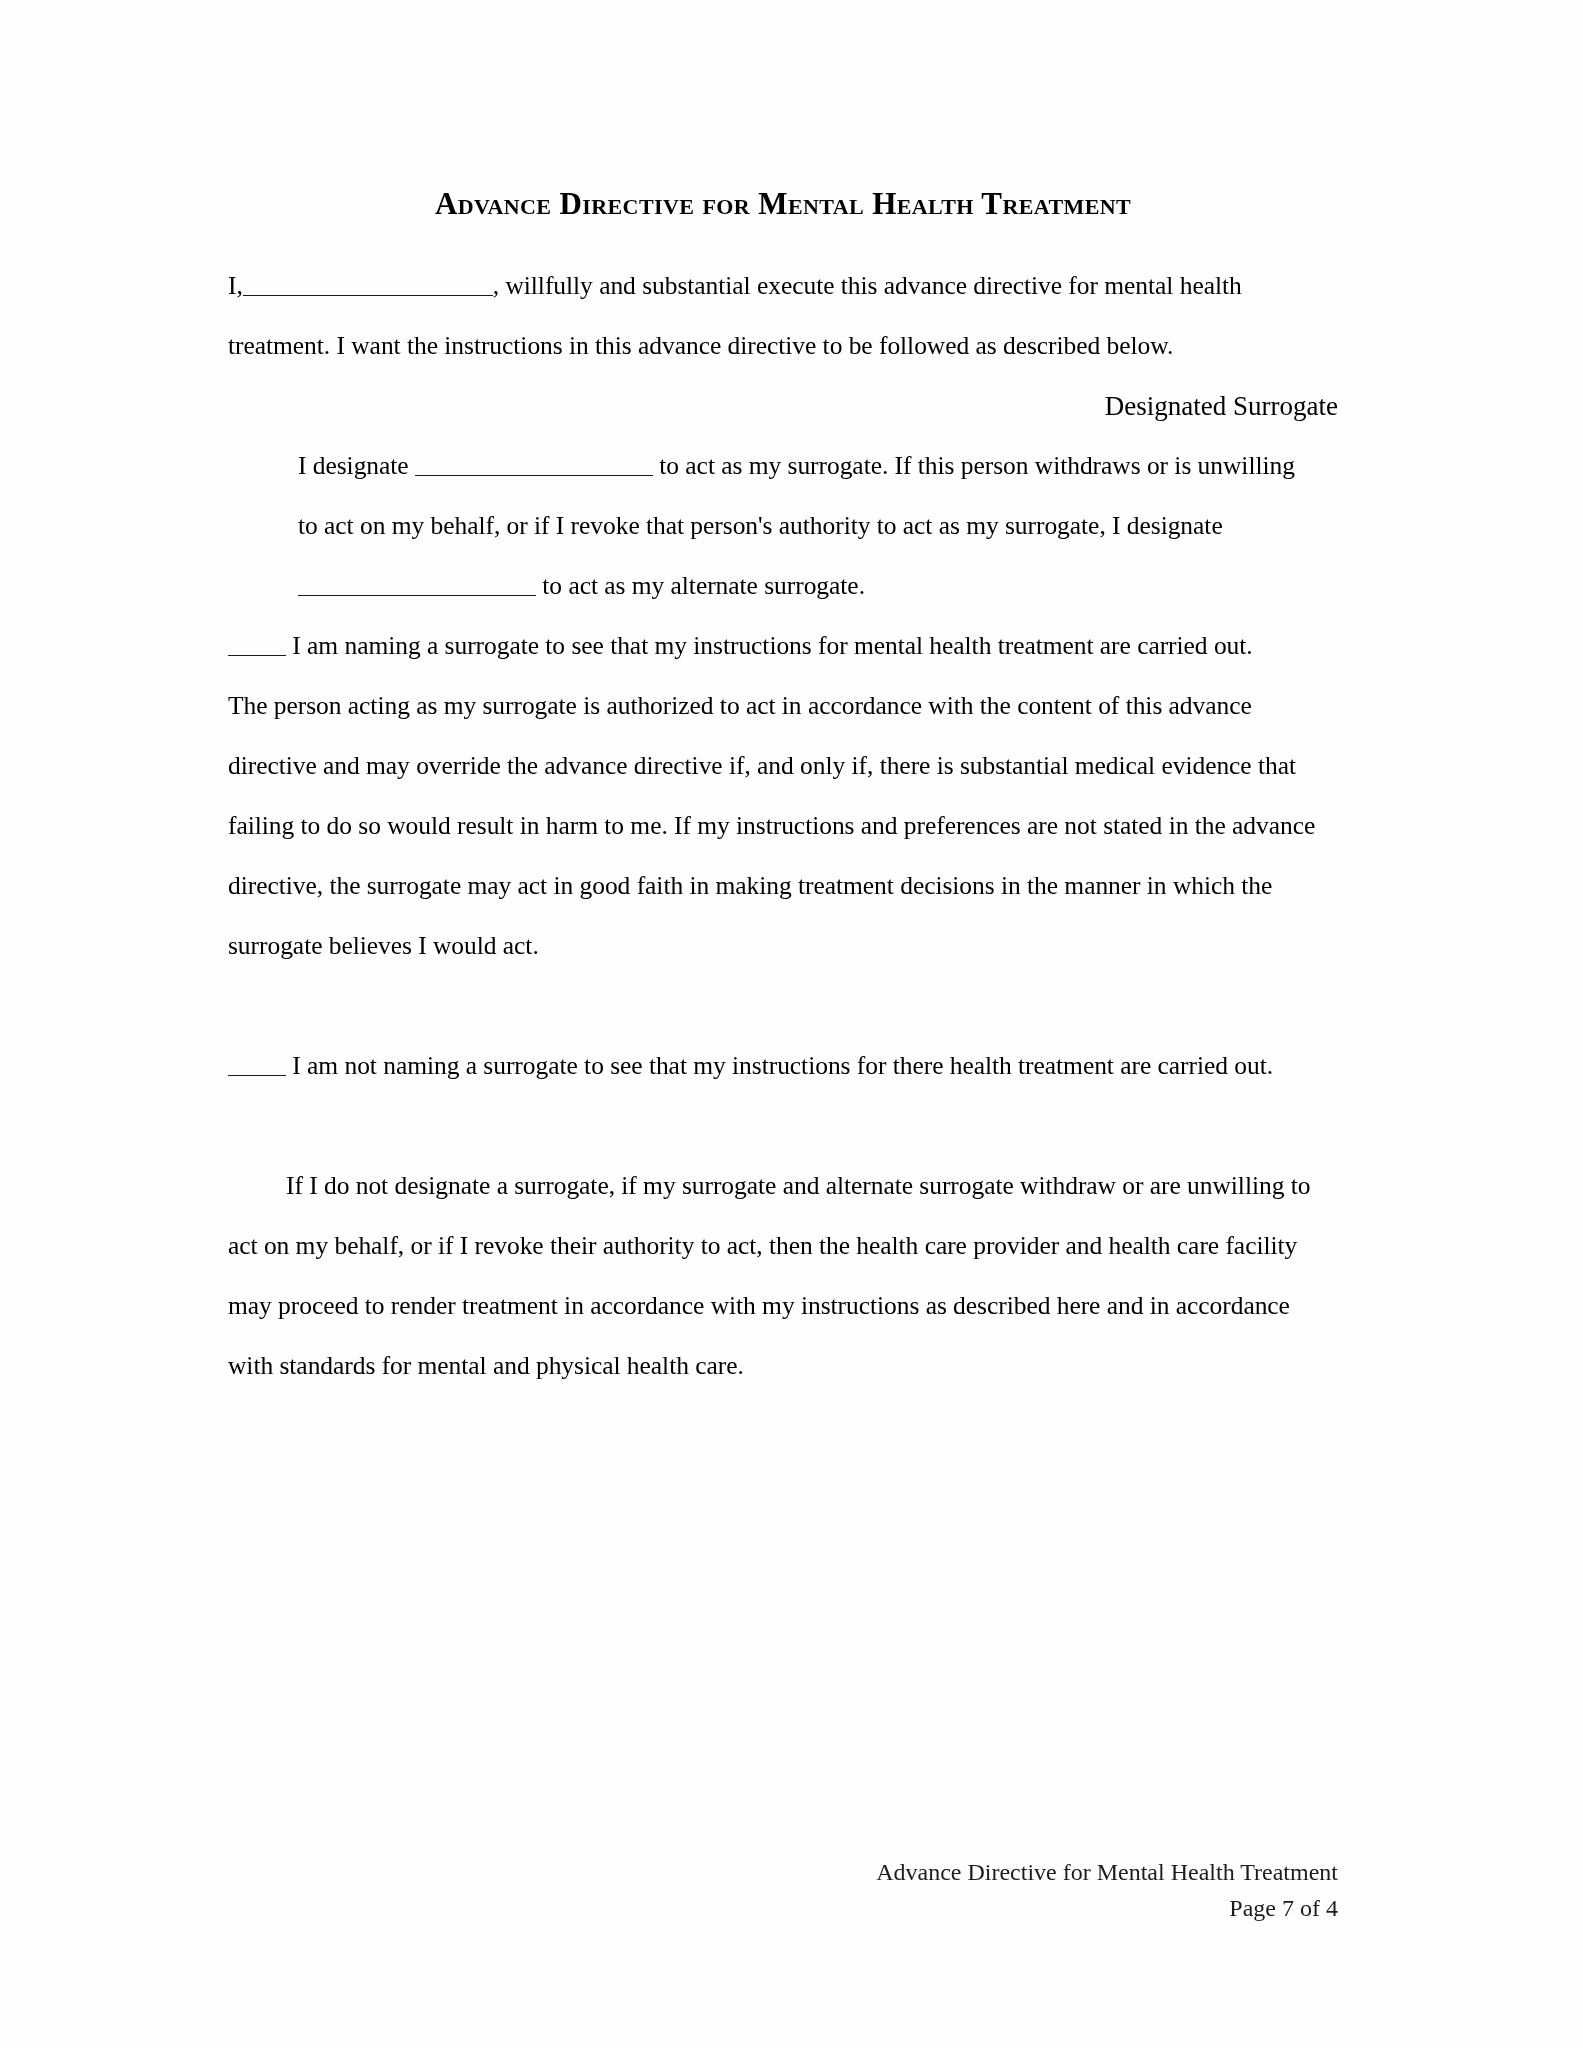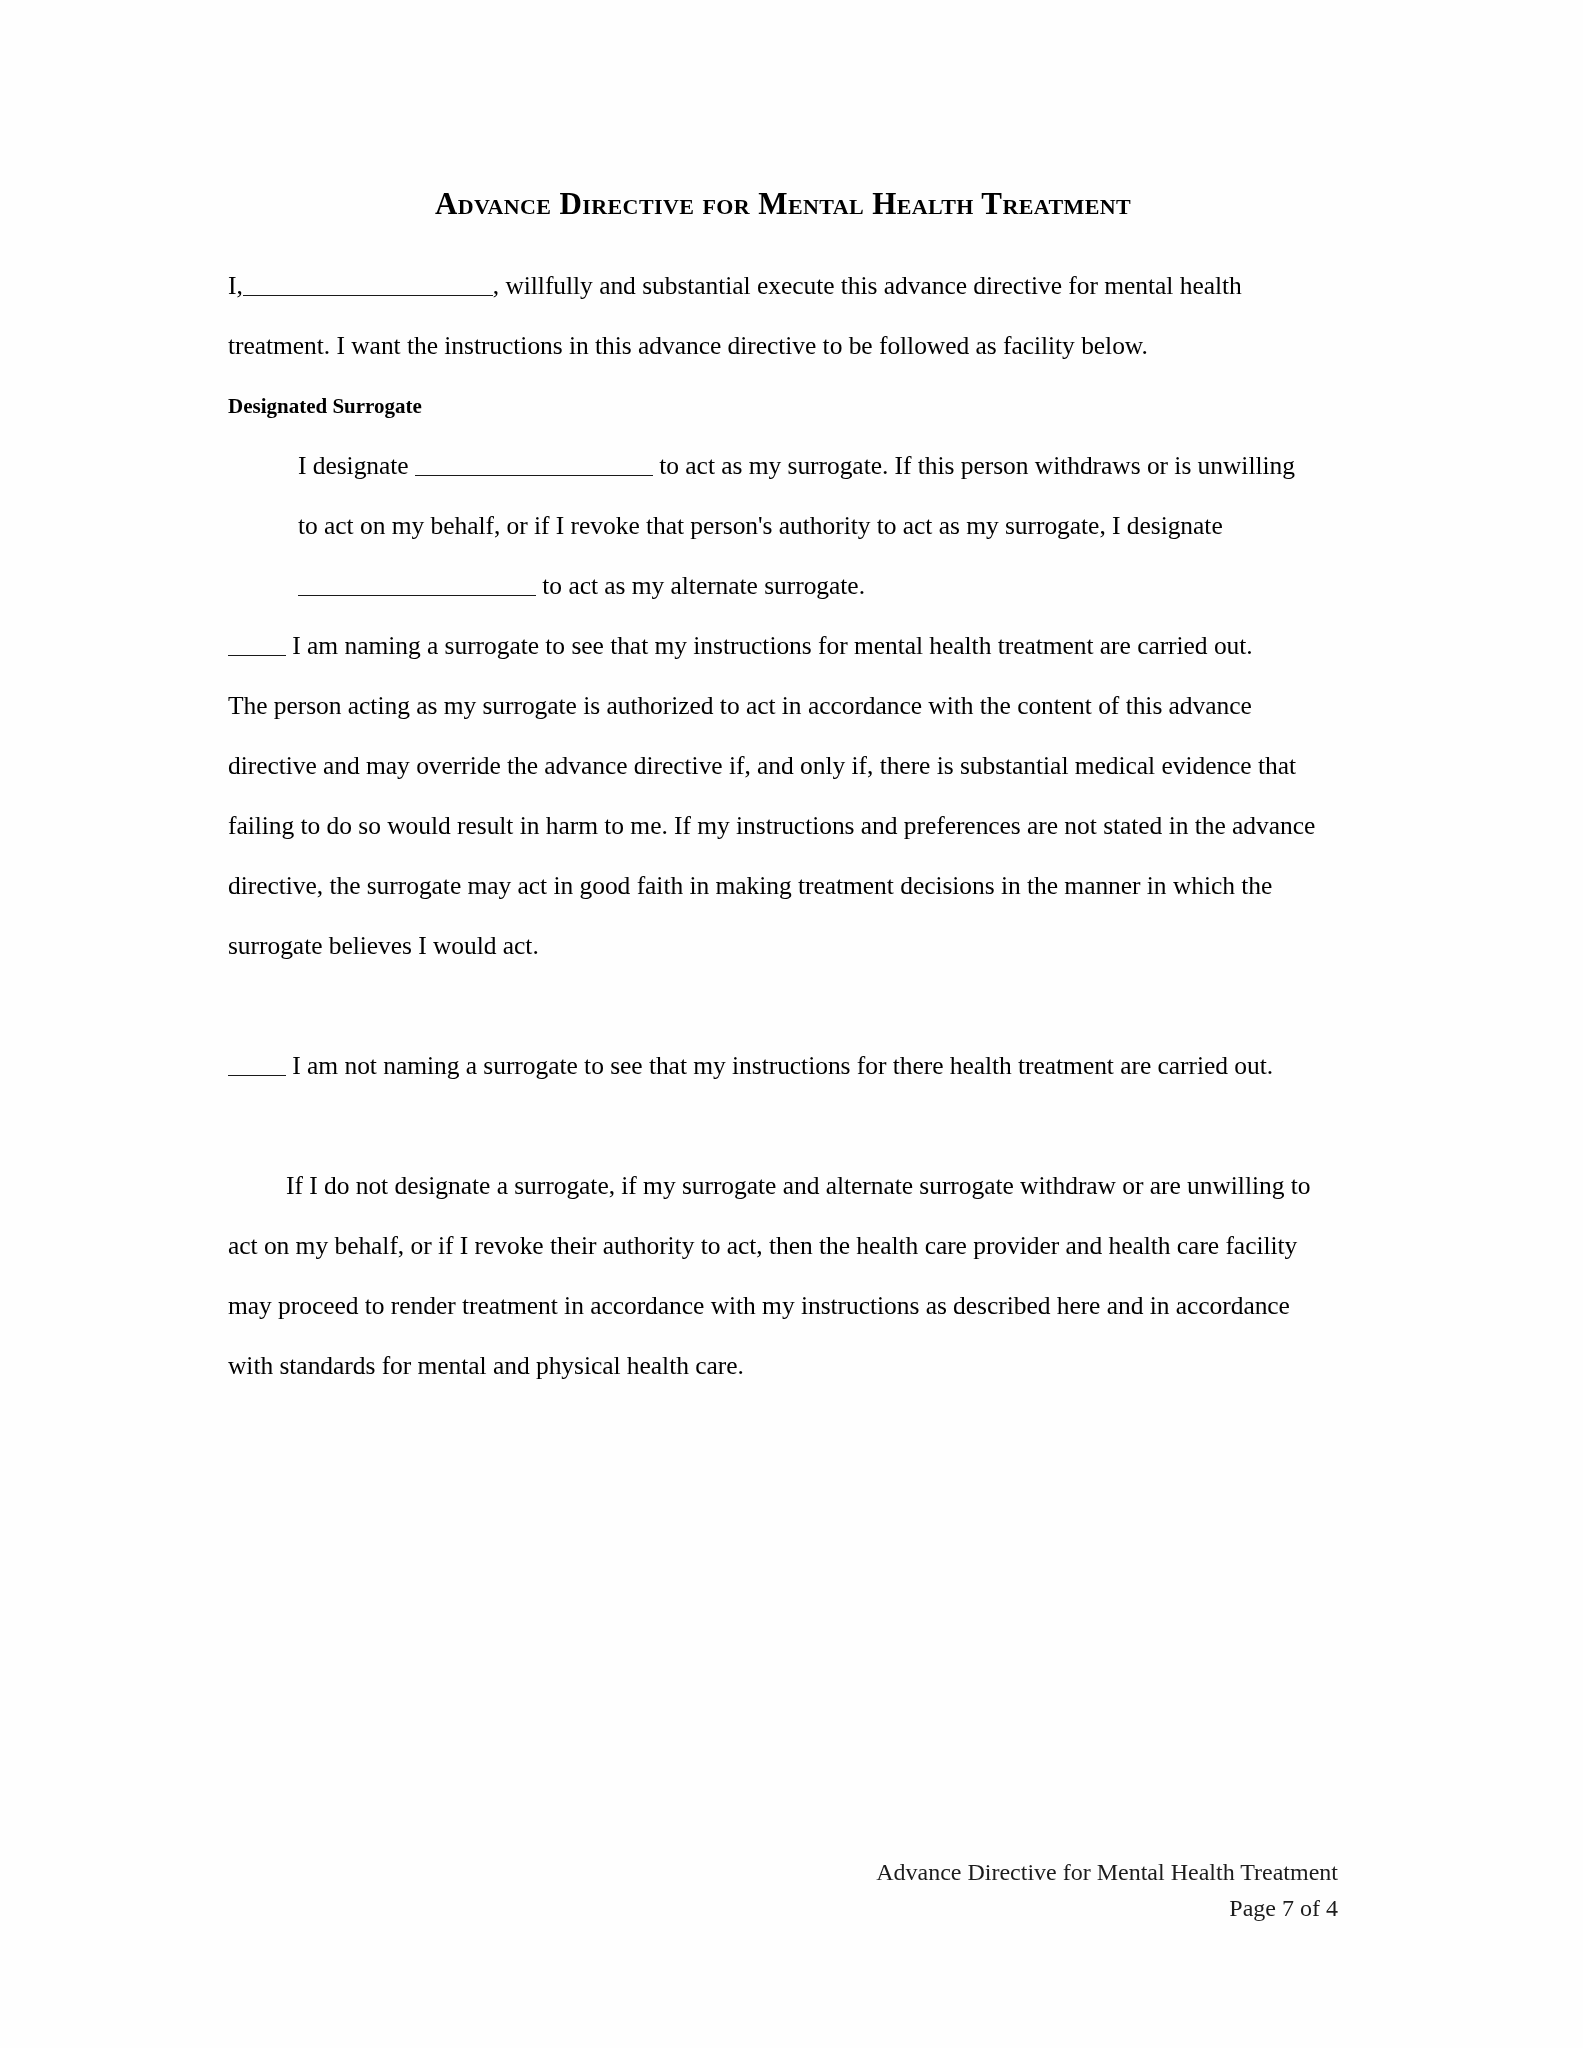--- a/index.html
+++ b/index.html
@@ -46,23 +46,23 @@
     letter-spacing: -0.05px;
   }
   .para.indent-first {
     text-indent: 58px;
   }
   .block-indent {
     margin-left: 70px;
     width: 1000px;
   }
   .section-head {
-    font-size: 21px;
-    font-weight: bold;
-    text-align: left;
+    font-size: 27px;
+    font-weight: normal;
+    text-align: right;
     line-height: 60px;
     margin: 0;
   }
   .spacer-line {
     height: 60px;
   }
   
   .blank {
     display: inline-block;
     border-bottom: 1.6px solid #1a1a1a;
@@ -91,21 +91,21 @@
 <body>
 
 <div class="page">
 
   <div class="content">
 
     <h1 class="doc-title">Advance Directive for Mental Health Treatment</h1>
 
     <p class="para"><span>I,</span><span class="blank blank-name"></span><span>, willfully and substantial execute this advance directive for</span>
       <span>mental health treatment.  I want the instructions in this advance directive to be followed</span>
-      <span>as facility below.</span>
+      <span>as described below.</span>
     </p>
 
     <p class="section-head">Designated Surrogate</p>
 
     <p class="para block-indent">
       <span>I designate</span>
       <span class="blank blank-surr"></span>
       <span>to act as my surrogate.  If this person withdraws or is unwilling to act on my behalf, or if I revoke that person's authority to act as my surrogate, I designate</span>
       <span class="blank blank-alt"></span>
       <span>to act as my alternate surrogate.</span>

